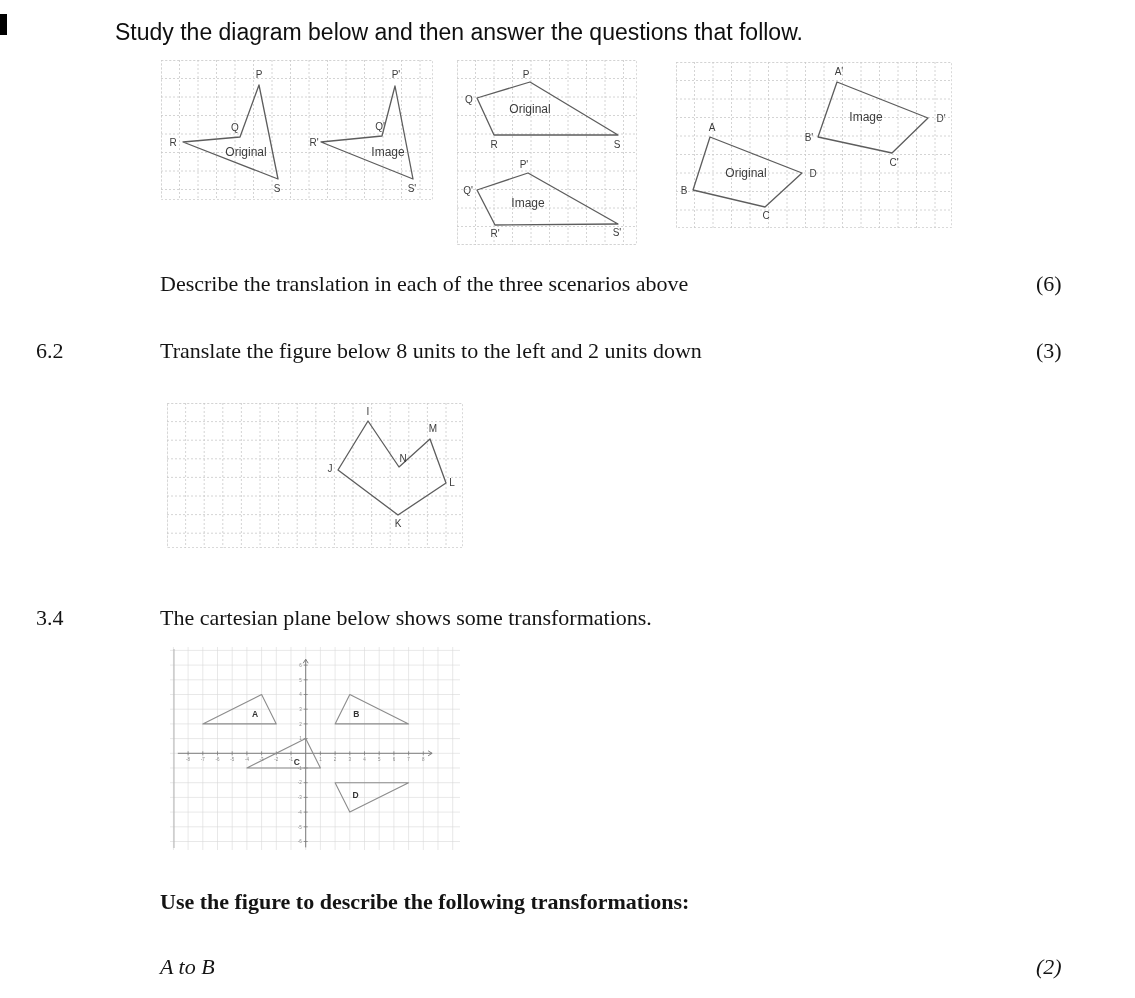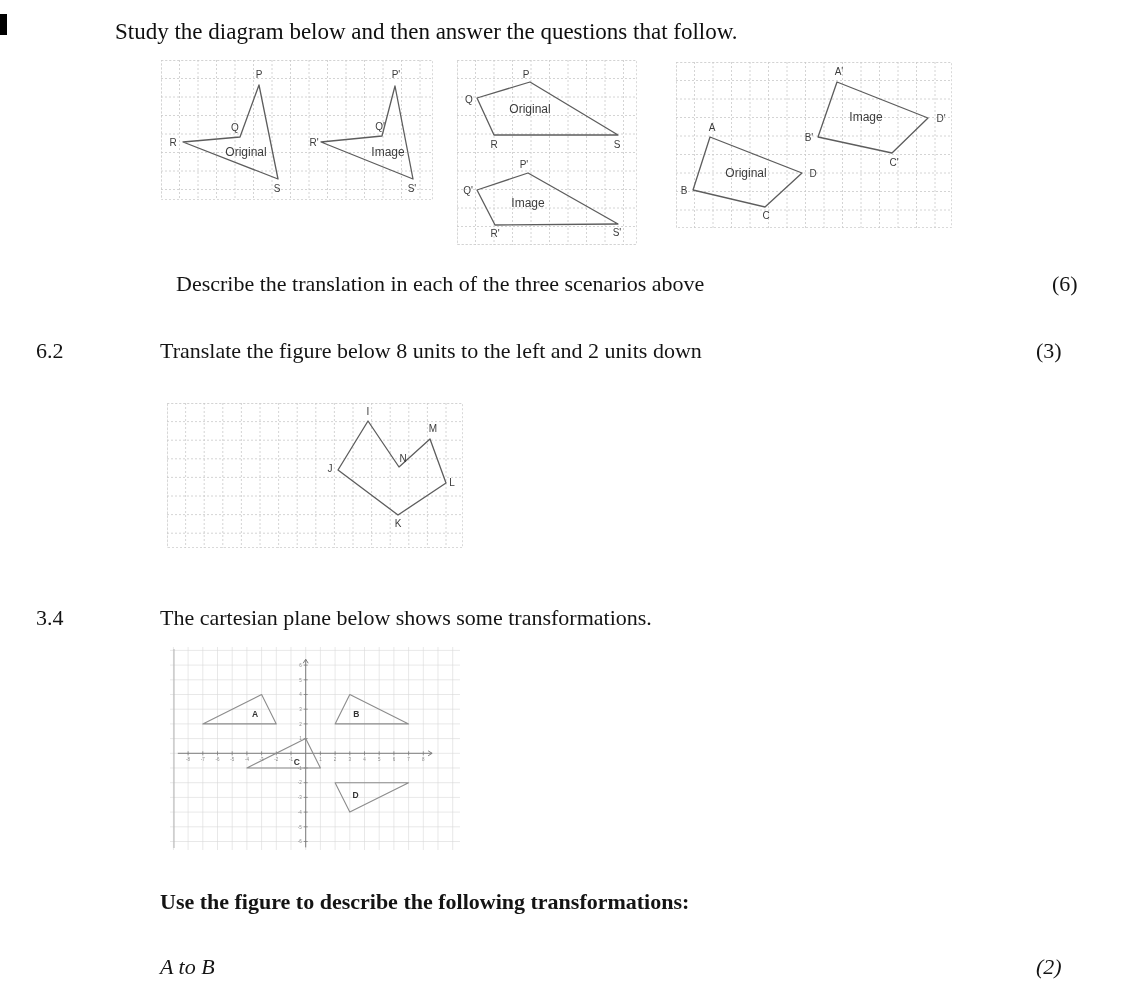--- a/index.html
+++ b/index.html
@@ -3,27 +3,27 @@
 <meta charset="utf-8">
 <style>
   html,body { margin:0; padding:0; }
   body {
     width:1135px; height:998px; background:#ffffff; position:relative;
     font-family:"Liberation Serif", serif; color:#141414; overflow:hidden;
   }
   .fragment { position:absolute; left:0; top:14px; width:7px; height:21px; background:#000; }
   .heading {
     position:absolute; left:115px; top:19px;
-    font-family:Liberation Serif, serif; font-size:23px; color:#0f0f0f;
+    font-family:Liberation Sans, sans-serif; font-size:23px; color:#0f0f0f;
     white-space:nowrap;
   }
   .qnum   { position:absolute; left:36px;  font-size:22px; white-space:nowrap; }
   .qtext  { position:absolute; left:160px; font-size:22px; white-space:nowrap; }
   .qmarks { position:absolute; left:1036px; font-size:22px; white-space:nowrap; }
-  #row1-text,#row1-marks { top:271px;margin-left:16px; }
+  #row1-text,#row1-marks { top:271px; }
   #row2-num,#row2-text,#row2-marks { top:338px; }
   #row3-num,#row3-text { top:605px; }
   #row4-text { top:889px;font-weight:bold; }
   #row5-text,#row5-marks { top:954px;font-style:italic; }
   .fig { position:absolute; }
   svg { display:block; }
 </style>
 </head>
 <body>
 

